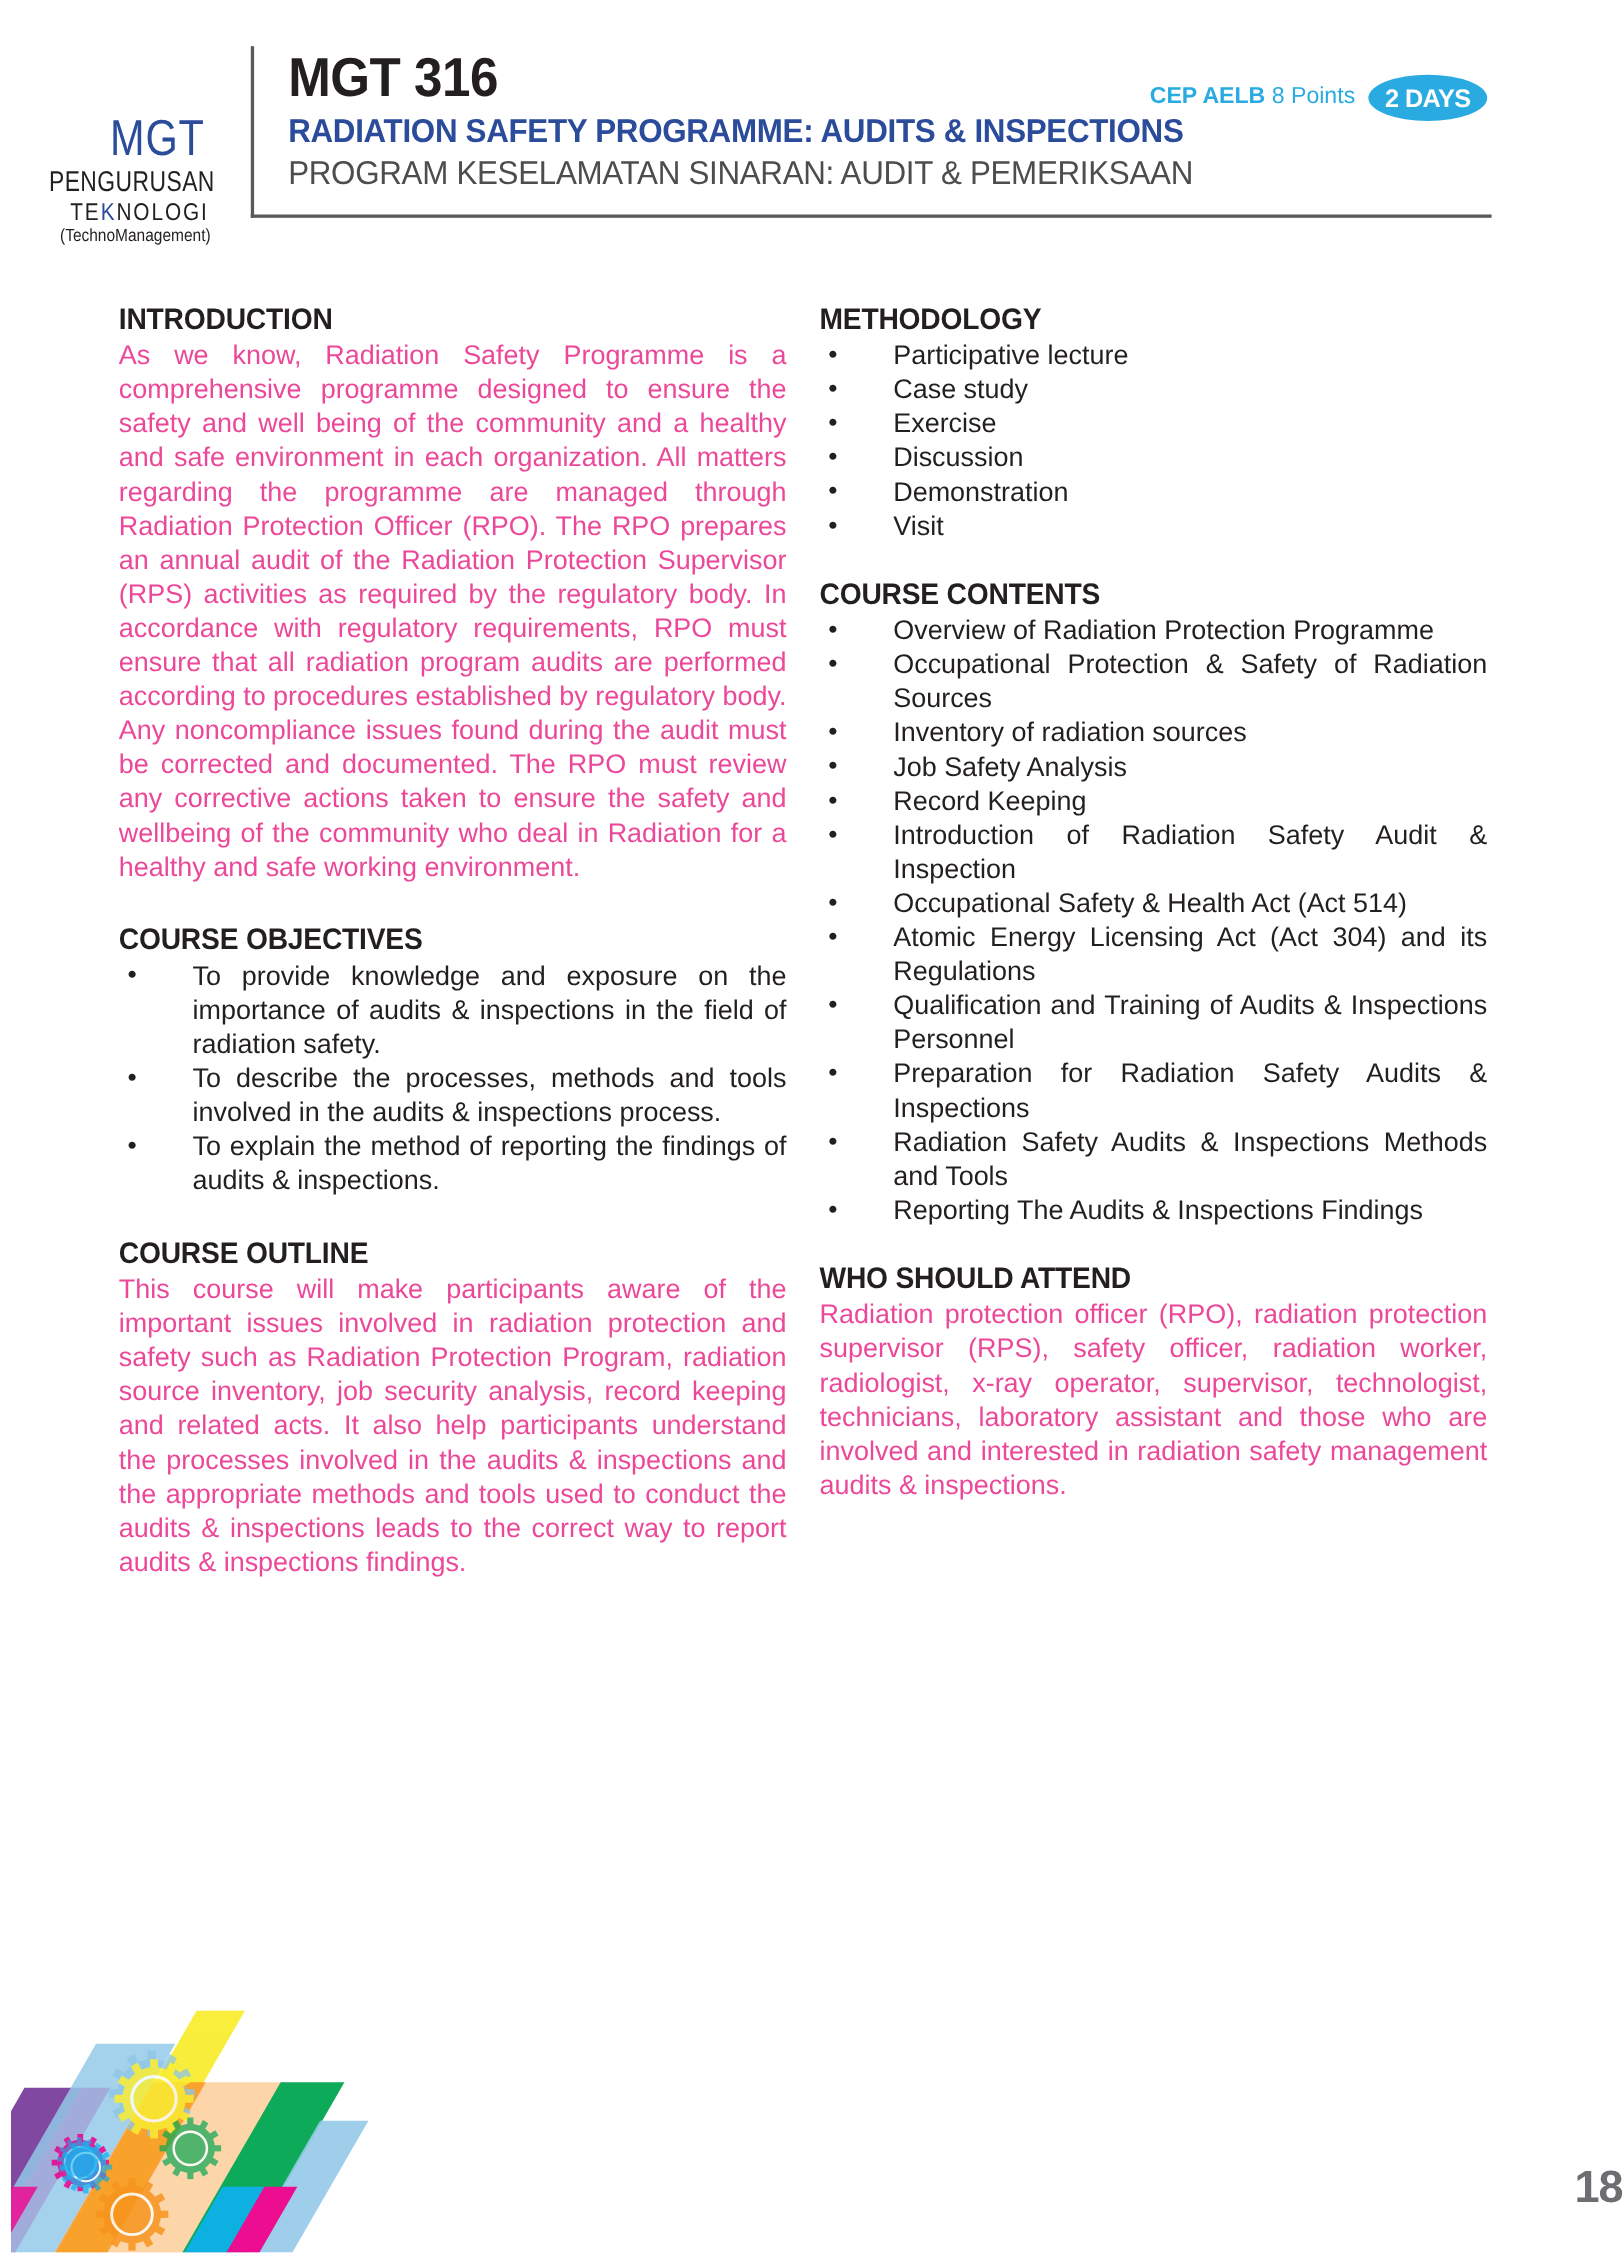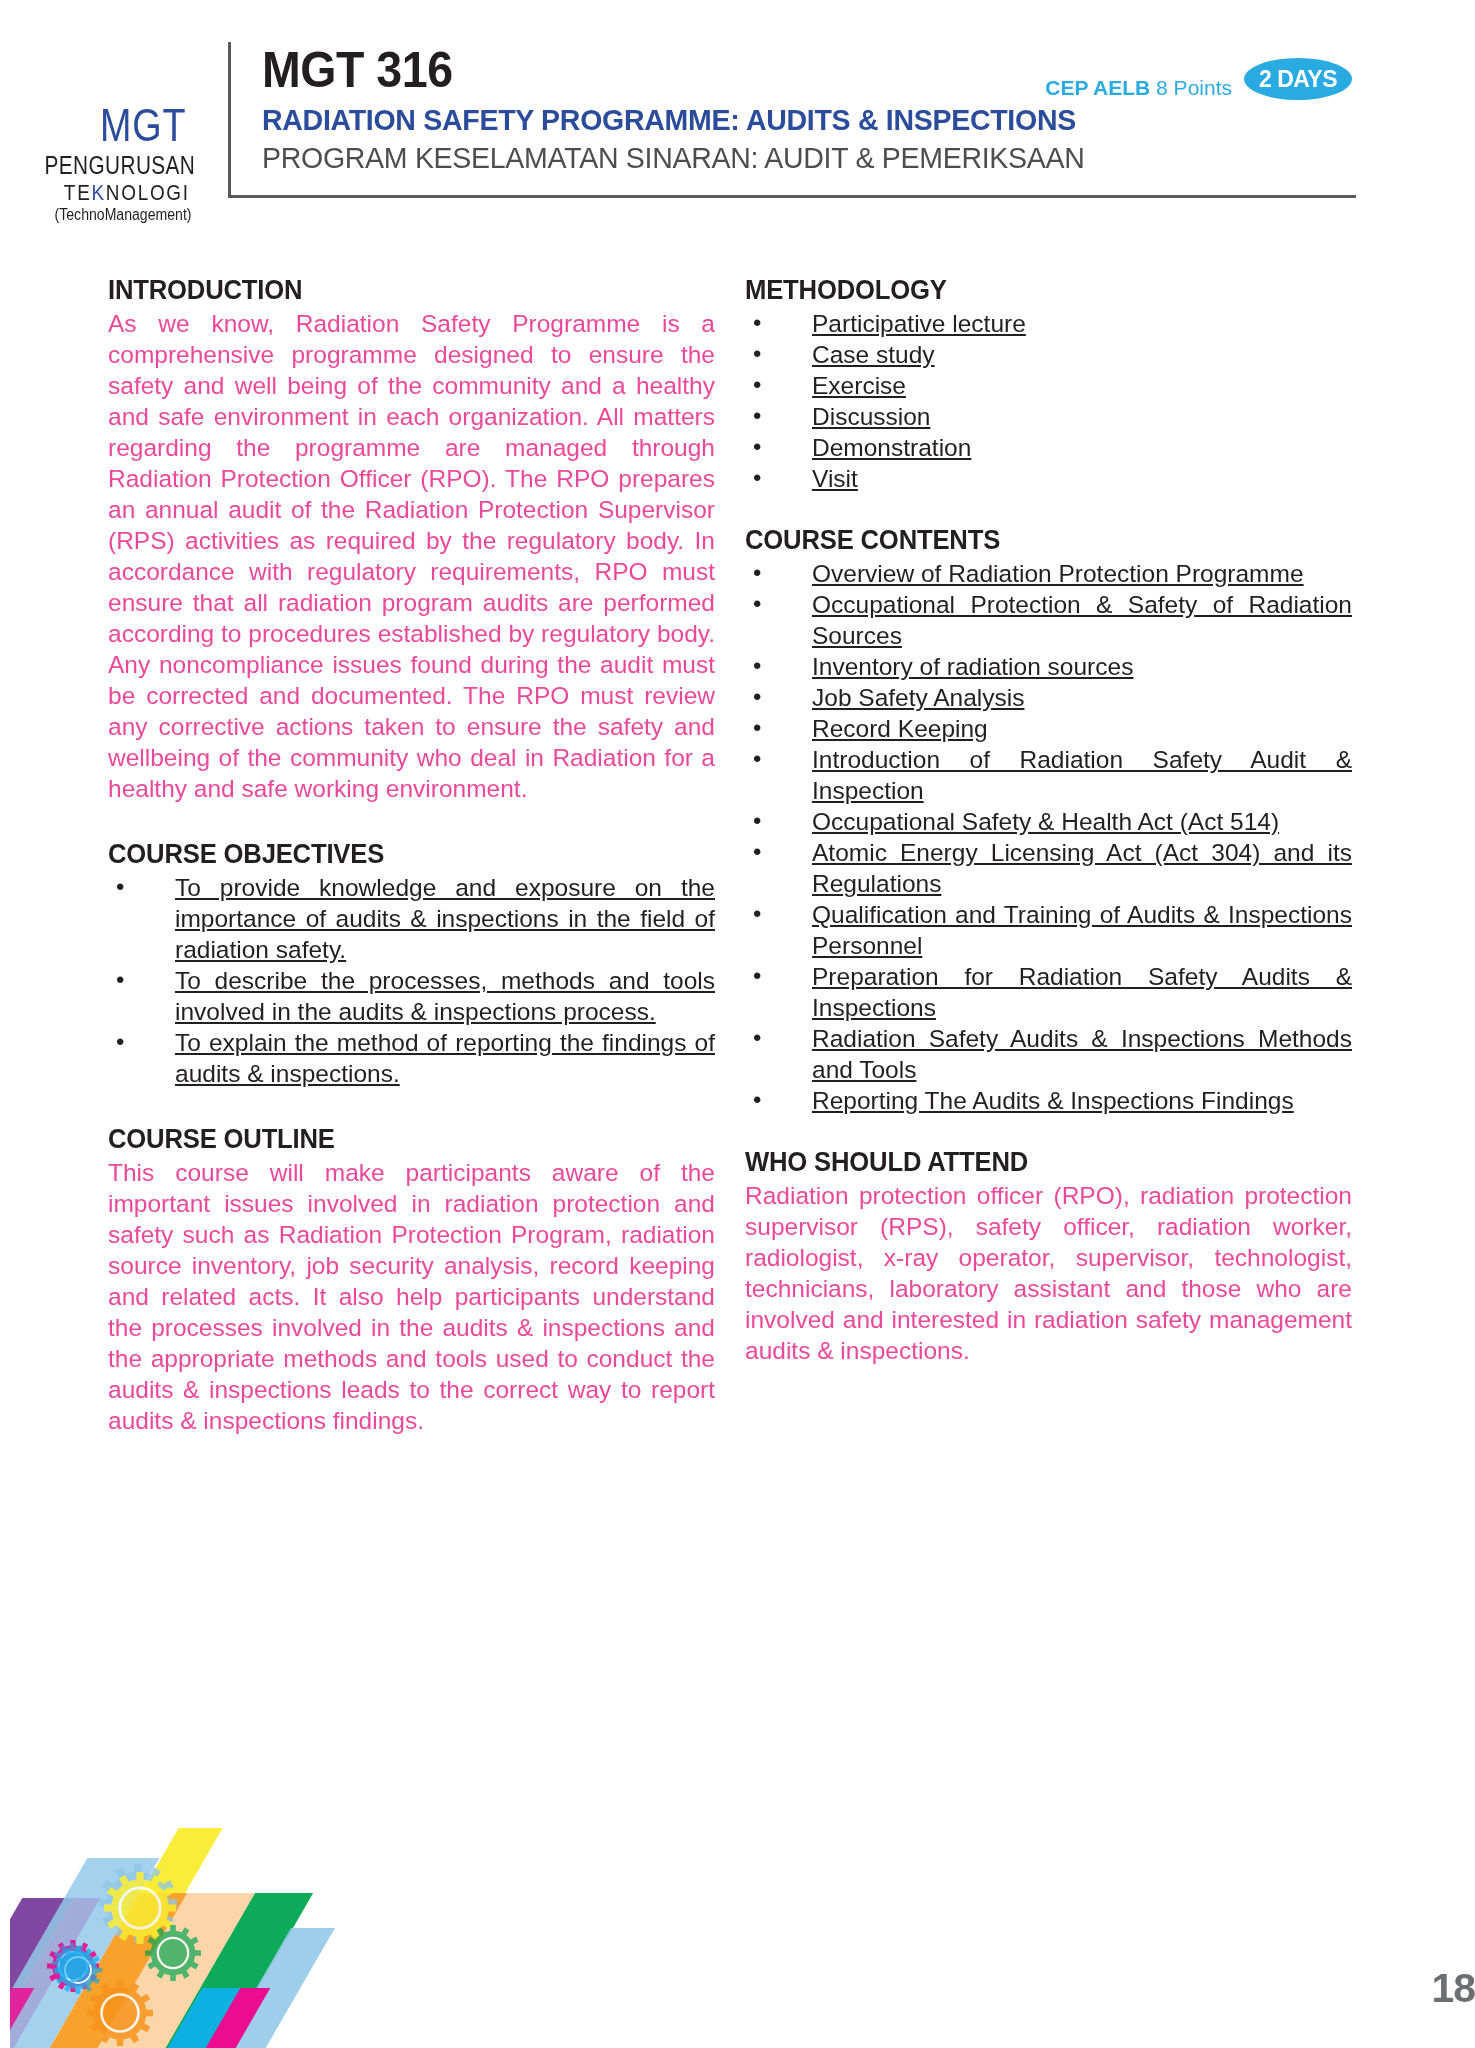--- a/index.html
+++ b/index.html
@@ -114,21 +114,21 @@
   .cep-badge {
     position: absolute;
     right: 120px; top: 32px;
     font-size: 21px;
     color: #29abe2;
     white-space: nowrap;
   }
   .cep-badge .cep-strong { font-weight: bold; }
   .days-badge {
     position: absolute;
-    right: 0px; top: 14px;
+    right: 0px; top: 24px;
     width: 108px; height: 42px;
     background: #29abe2;
     border-radius: 50%;
     color: #ffffff;
     font-size: 23px;
     font-weight: bold;
     display: flex;
     align-items: center;
     justify-content: center;
     letter-spacing: -0.5px;
@@ -162,21 +162,20 @@
     text-align: justify;
     text-justify: inter-word;
     color: #ec4899;
     hyphens: none;
   }
 
   ul.bullets {
     list-style: none;
     margin: 0;
     padding: 0;
-    text-decoration: underline;
   }
   ul.bullets > li {
     position: relative;
     padding-left: 67px;
     font-size: 24.5px;
     line-height: 1.265;
     text-align: justify;
     color: #231f20;
     margin-bottom: 0px;
   }

